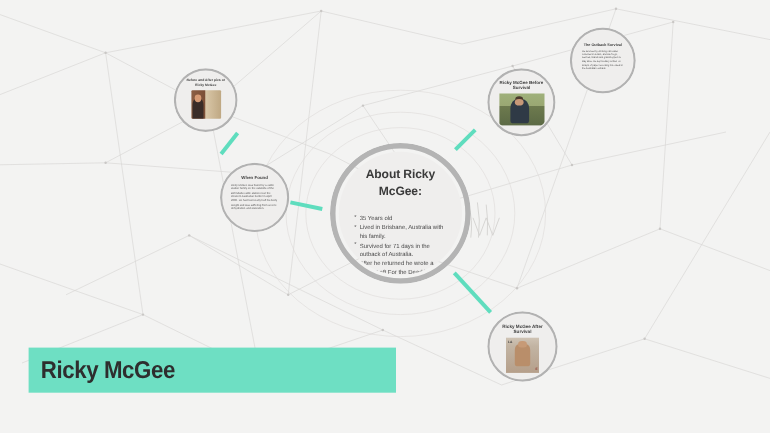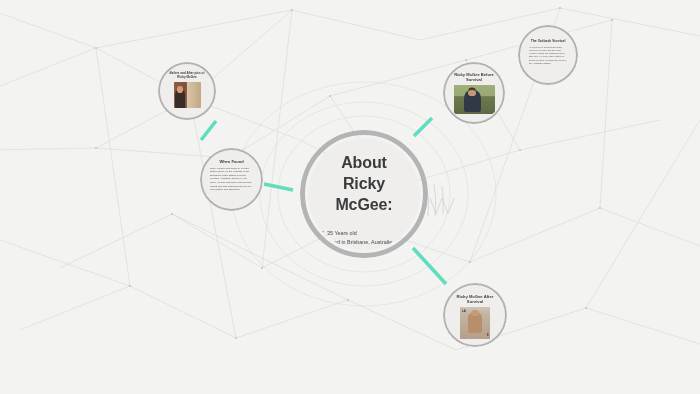--- a/index.html
+++ b/index.html
@@ -55,21 +55,21 @@
     background: transparent;
   }
   #hub .ring-outer { border: 5px solid #b4b4b4; }
   #hub .inner {
     inset: 8px;
     background: #efeeed;
     padding: 14px 13px 8px;
     justify-content: flex-start;
   }
   #hub .hub-title {
-    font-size: 16px;
+    font-size: 11px;
     font-weight: bold;
     color: #3b3b3b;
     line-height: 1.32;
     letter-spacing: -0.1px;
     margin-bottom: 14px;
   }
   #hub .hub-bullets {
     font-size: 5.4px;
     line-height: 1.5;
     color: #4a4a4a;
@@ -323,14 +323,17 @@
     <div class="ring-outer"></div>
     <div class="inner">
       <div class="btitle">Ricky McGee After Survival</div>
       <div class="photo ph-after">
         <span class="tag">LA</span>
         <span class="tag2">E</span>
       </div>
     </div>
   </div>
 
+  <div id="banner">
+    <span class="btxt">Ricky McGee</span>
+  </div>
 
 </div>
 
 </body></html>

